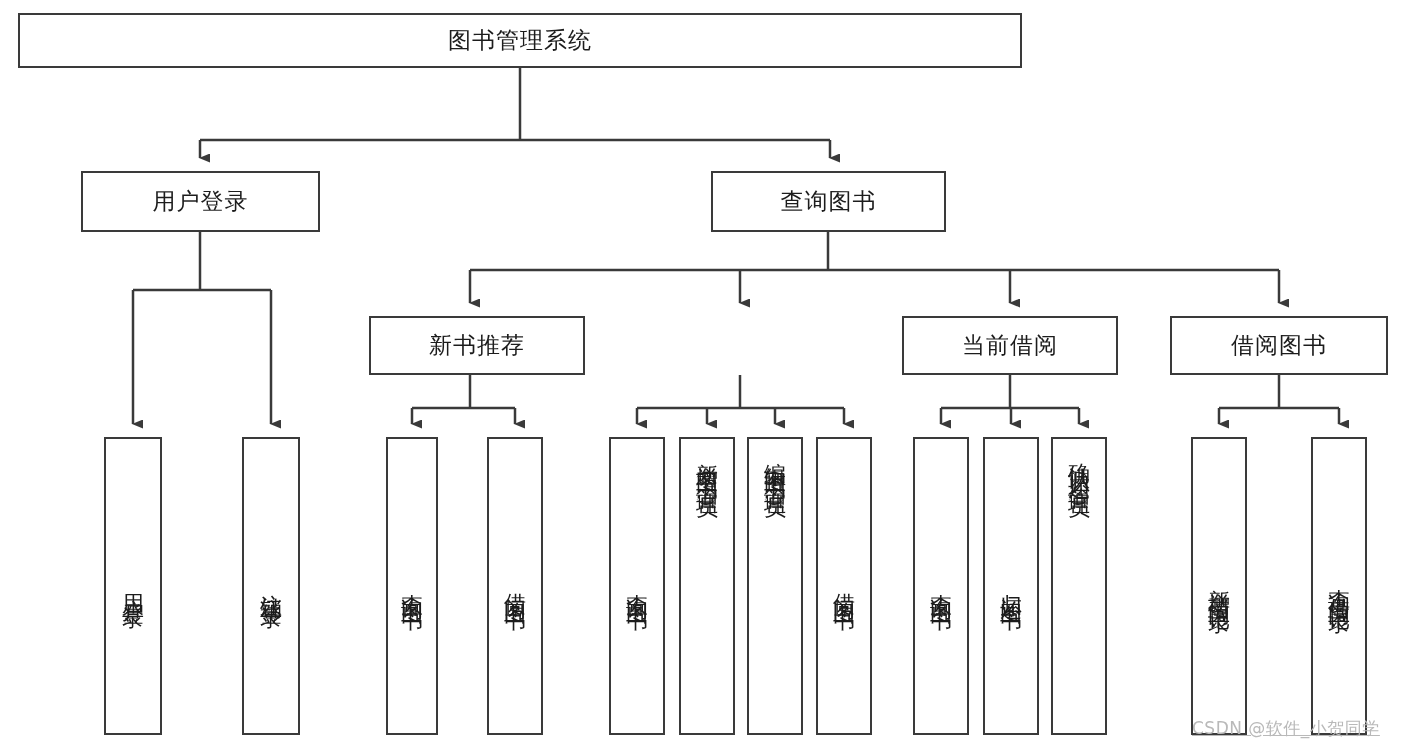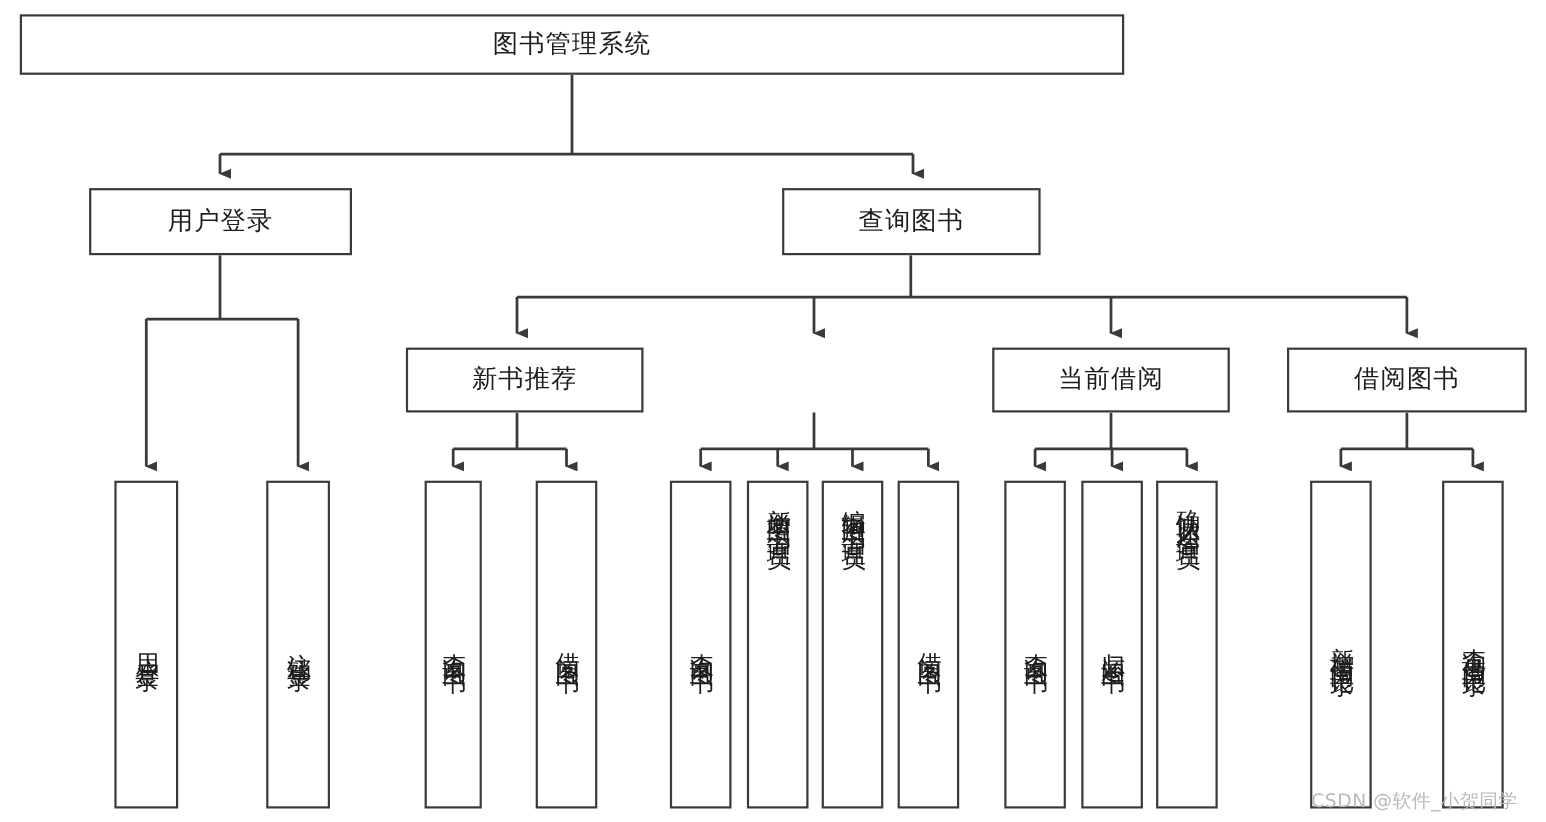--- a/index.html
+++ b/index.html
@@ -183,15 +183,15 @@
     <span class="node-label">确认归还（管理员）</span>
   </div>
 
   <div class="node-box node-v center-v" style="left:1191px; top:437px; width:56px; height:298px;">
     <span class="node-label">新增借阅记录</span>
   </div>
   <div class="node-box node-v center-v" style="left:1311px; top:437px; width:56px; height:298px;">
     <span class="node-label">查询借阅记录</span>
   </div>
 
-  <div class="watermark" style="left:1192px; top:717px;">CSDN @软件_小贺同学</div>
+  <div class="watermark" style="left:1192px; top:717px;text-decoration:underline;">CSDN @软件_小贺同学</div>
 
 </div>
 
 </body></html>

